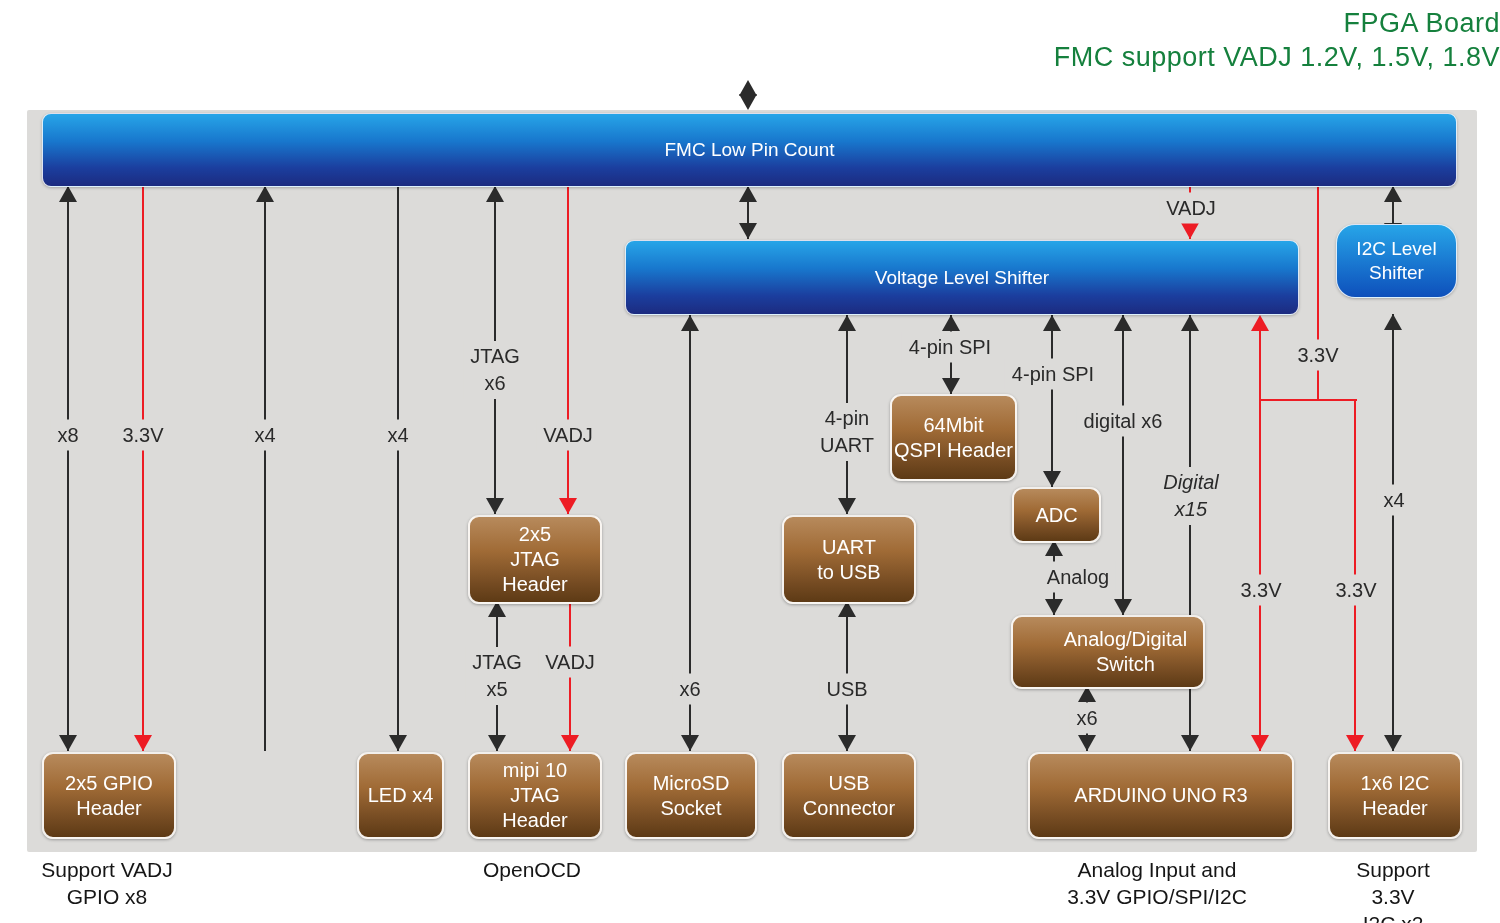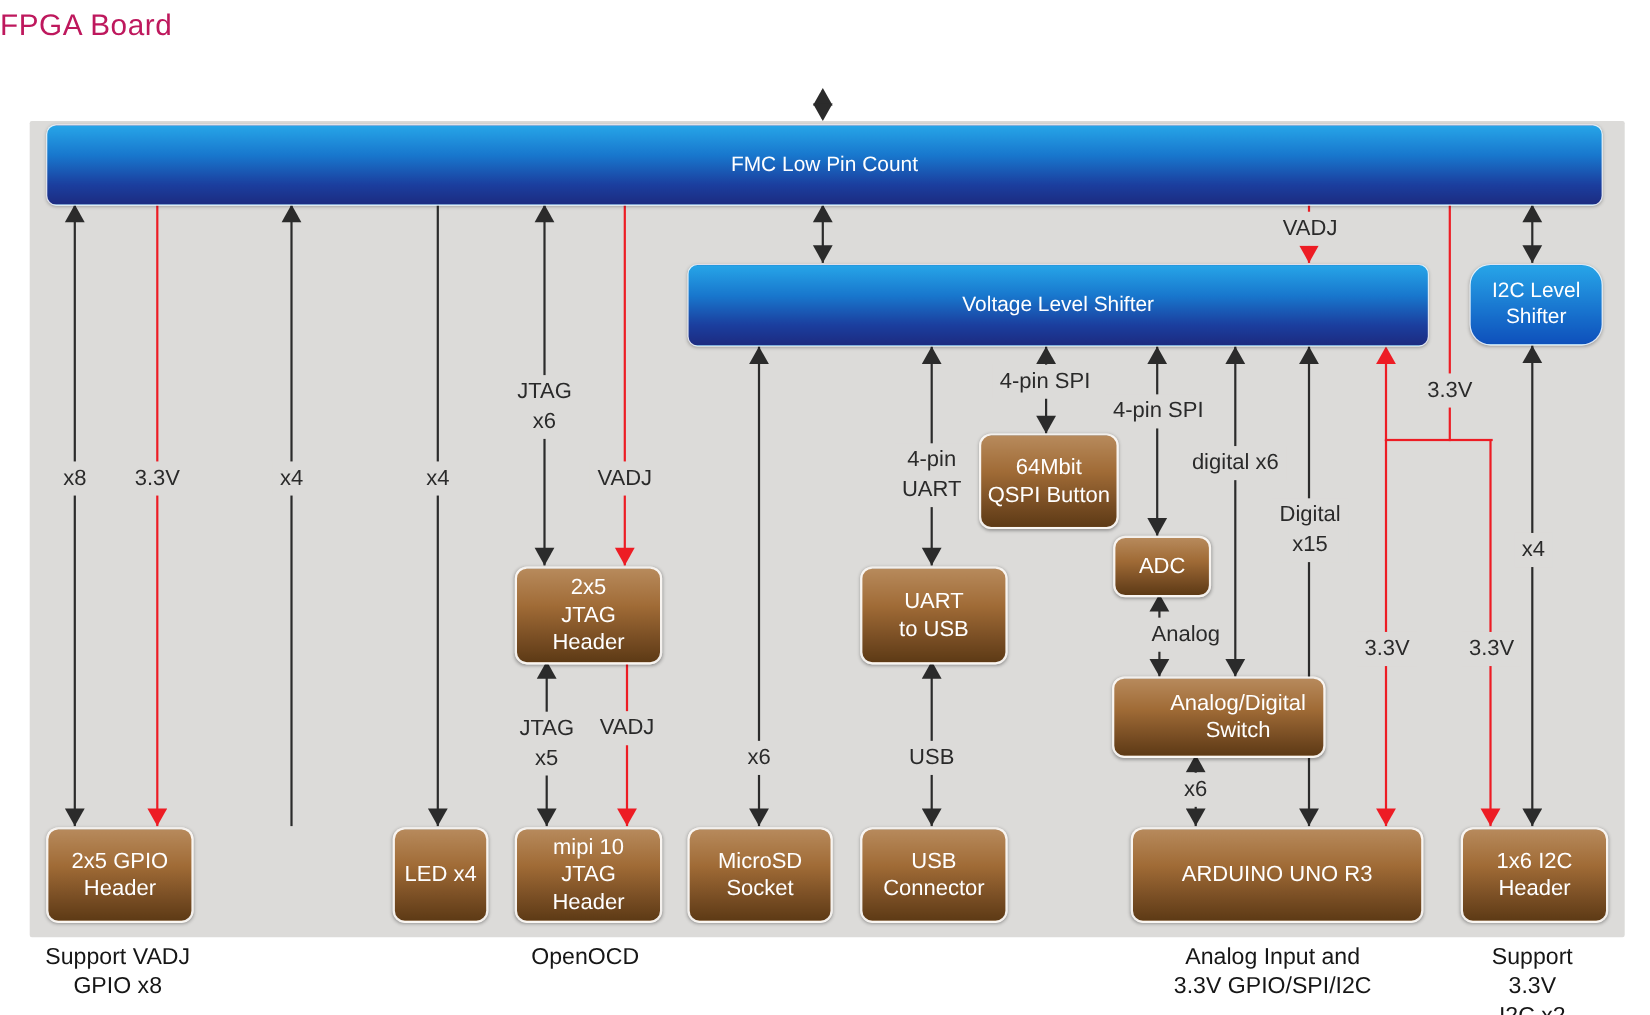--- a/index.html
+++ b/index.html
@@ -1,22 +1,22 @@
 <!DOCTYPE html>
 <html><head>
 <meta charset="utf-8">
 <style>
   html,body{margin:0;padding:0;background:#ffffff;}
   body{width:1500px;height:923px;overflow:hidden;
        font-family:"Liberation Sans", sans-serif;color:#1d1d1d;}
   .stage{position:relative;width:1500px;height:923px;}
   .panel{position:absolute;left:27px;top:110px;width:1450px;height:742px;
          background:#dcdbd9;border-radius:2px;}
-  .title{position:absolute;left:0;top:6px;width:100%;text-align:left;
-         font-size:27px;line-height:34px;letter-spacing:.5px;color:#be185d;}
+  .title{position:absolute;left:0;top:6px;width:100%;text-align:right;
+         font-size:27px;line-height:34px;letter-spacing:.5px;color:#15803d;}
   
   .bar{position:absolute;display:flex;align-items:center;justify-content:center;
        color:#fff;font-size:19px;text-align:center;white-space:pre-line;line-height:24px;
        background:linear-gradient(180deg,#27a5e8 0%,#1877cd 38%,#1b3e9e 75%,#1c2b80 100%);
        border:1.5px solid rgba(255,255,255,.85);border-radius:9px;
        box-shadow:0 1px 3px rgba(0,0,0,.25);}
   .bar.small{background:linear-gradient(180deg,#27a5e8 0%,#1569c9 70%,#0e50bb 100%);}
   
   .box{position:absolute;display:flex;align-items:center;justify-content:center;
        color:#fff;font-size:20px;line-height:25px;text-align:center;white-space:pre-line;
@@ -41,20 +41,21 @@
   .cap{position:absolute;transform:translateX(-50%);font-size:21px;line-height:27px;
        color:#161616;white-space:pre-line;text-align:center;}
 </style>
 </head>
 <body>
 
 <div class="stage">
 
   <div class="title">
     <div>FPGA Board</div>
+    <div>FMC support VADJ 1.2V, 1.5V, 1.8V</div>
   </div>
 
   <div class="panel"></div>
 
   <div class="vl" style="left:748px;top:82px;height:26px;"></div>
   <div class="au" style="left:748px;top:80px;"></div>
   <div class="ad" style="left:748px;top:94px;"></div>
 
   <div class="vl" style="left:68px;top:186px;height:565px;"></div>
   <div class="au" style="left:68px;top:186px;"></div>
@@ -138,30 +139,30 @@
   <div class="vl" style="left:1393px;top:186px;height:53px;"></div>
   <div class="au" style="left:1393px;top:186px;"></div>
   <div class="ad" style="left:1393px;top:223px;"></div>
 
   <div class="vl" style="left:1393px;top:314px;height:437px;"></div>
   <div class="au" style="left:1393px;top:314px;"></div>
   <div class="ad" style="left:1393px;top:735px;"></div>
 
   <div class="bar" style="left:625px;top:240px;width:672px;height:73px;">Voltage Level Shifter</div>
   <div class="bar" style="left:42px;top:113px;width:1413px;height:72px;">FMC Low Pin Count</div>
-  <div class="bar small" style="left:1336px;top:240px;width:119px;height:72px;border-radius:19px;">I2C Level
+  <div class="bar small" style="left:1336px;top:224px;width:119px;height:72px;border-radius:19px;">I2C Level
 Shifter</div>
 
   <div class="box" style="left:468px;top:515px;width:130px;height:85px;">2x5
 JTAG
 Header</div>
   <div class="box" style="left:782px;top:515px;width:130px;height:85px;">UART
 to USB</div>
   <div class="box" style="left:890px;top:394px;width:123px;height:83px;">64Mbit
-QSPI Button</div>
+QSPI Header</div>
   <div class="box" style="left:1012px;top:487px;width:85px;height:52px;">ADC</div>
   <div class="box" style="left:1011px;top:615px;width:155px;height:70px;padding-left:35px;">Analog/Digital
 Switch</div>
   <div class="box" style="left:42px;top:752px;width:130px;height:83px;">2x5 GPIO
 Header</div>
   <div class="box" style="left:357px;top:752px;width:83px;height:83px;">LED x4</div>
   <div class="box" style="left:468px;top:752px;width:130px;height:83px;">mipi 10
 JTAG
 Header</div>
   <div class="box" style="left:625px;top:752px;width:128px;height:83px;">MicroSD
@@ -184,21 +185,21 @@
   <div class="wl" style="left:570px;top:662px;">VADJ</div>
   <div class="wl" style="left:690px;top:689px;">x6</div>
   <div class="wl" style="left:847px;top:432px;">4-pin
 UART</div>
   <div class="wl" style="left:847px;top:689px;">USB</div>
   <div class="wl" style="left:950px;top:347px;">4-pin SPI</div>
   <div class="wl" style="left:1053px;top:374px;">4-pin SPI</div>
   <div class="wl" style="left:1054px;top:577px;margin-left:24px;">Analog</div>
   <div class="wl" style="left:1123px;top:421px;">digital x6</div>
   <div class="wl" style="left:1087px;top:718px;">x6</div>
-  <div class="wl" style="left:1191px;top:482px;">Digital
+  <div class="wl" style="left:1191px;top:496px;font-style:italic;">Digital
 x15</div>
   <div class="wl" style="left:1191px;top:208px;">VADJ</div>
   <div class="wl" style="left:1318px;top:355px;">3.3V</div>
   <div class="wl" style="left:1261px;top:590px;">3.3V</div>
   <div class="wl" style="left:1356px;top:590px;">3.3V</div>
   <div class="wl" style="left:1394px;top:500px;">x4</div>
 
   <div class="cap" style="left:107px;top:856px;">Support VADJ
 GPIO x8</div>
   <div class="cap" style="left:532px;top:856px;">OpenOCD</div>

